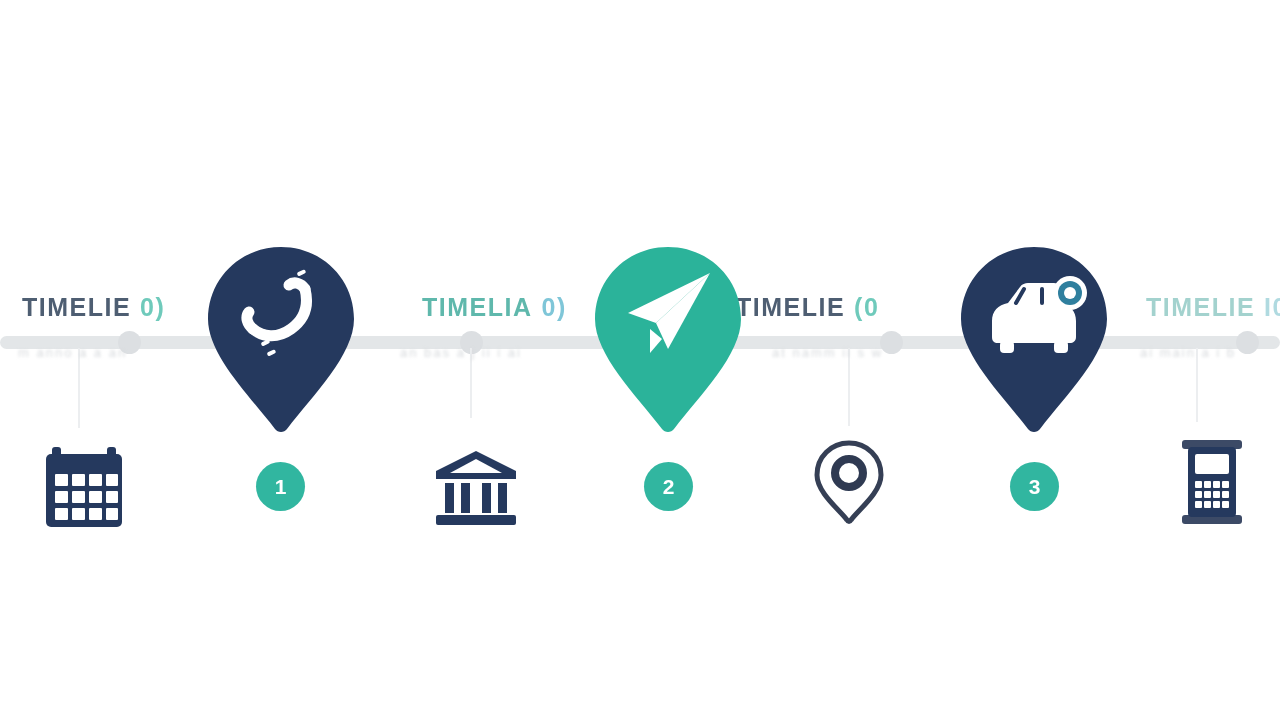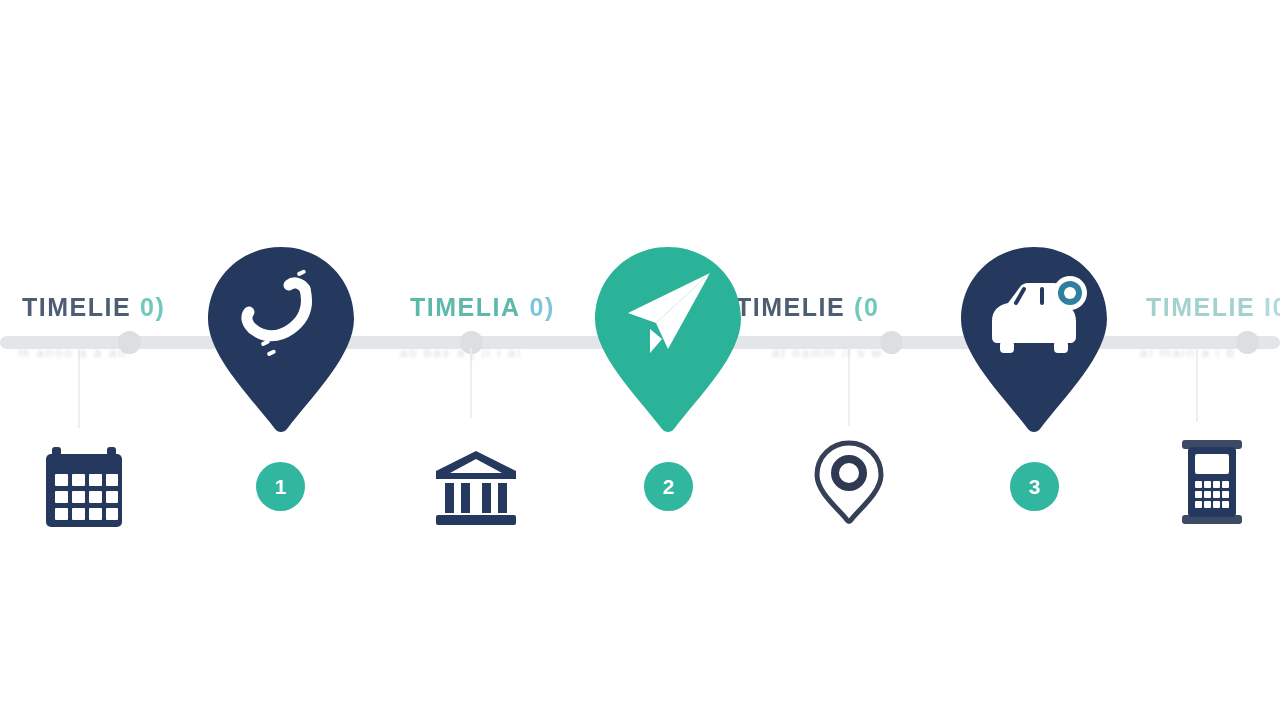--- a/index.html
+++ b/index.html
@@ -128,21 +128,21 @@
   <div class="rail-drop" style="left:78px;  height:80px;"></div>
   <div class="rail-drop" style="left:470px; height:70px;"></div>
   <div class="rail-drop" style="left:848px; height:78px;"></div>
   <div class="rail-drop" style="left:1196px;height:74px;"></div>
 
   <div class="tl-label lbl-navy" style="left:22px;">
     <span>TIMELIE</span><span class="num">0)</span>
   </div>
   <div class="sub-text" style="left:18px;">m anno  a   a  an</div>
 
-  <div class="tl-label lbl-teal" style="left:410px;">
+  <div class="tl-label lbl-teal" style="left:422px;">
     <span>TIMELIA</span><span class="num">0)</span>
   </div>
   <div class="sub-text" style="left:400px;">an  bas a  j  ii  i  ai</div>
 
   <div class="tl-label lbl-navy" style="left:736px;">
     <span>TIMELIE</span><span class="num">(0</span>
   </div>
   <div class="sub-text" style="left:772px;">at  namm  ii  s  w</div>
 
   <div class="tl-label lbl-faded" style="left:1146px;">

